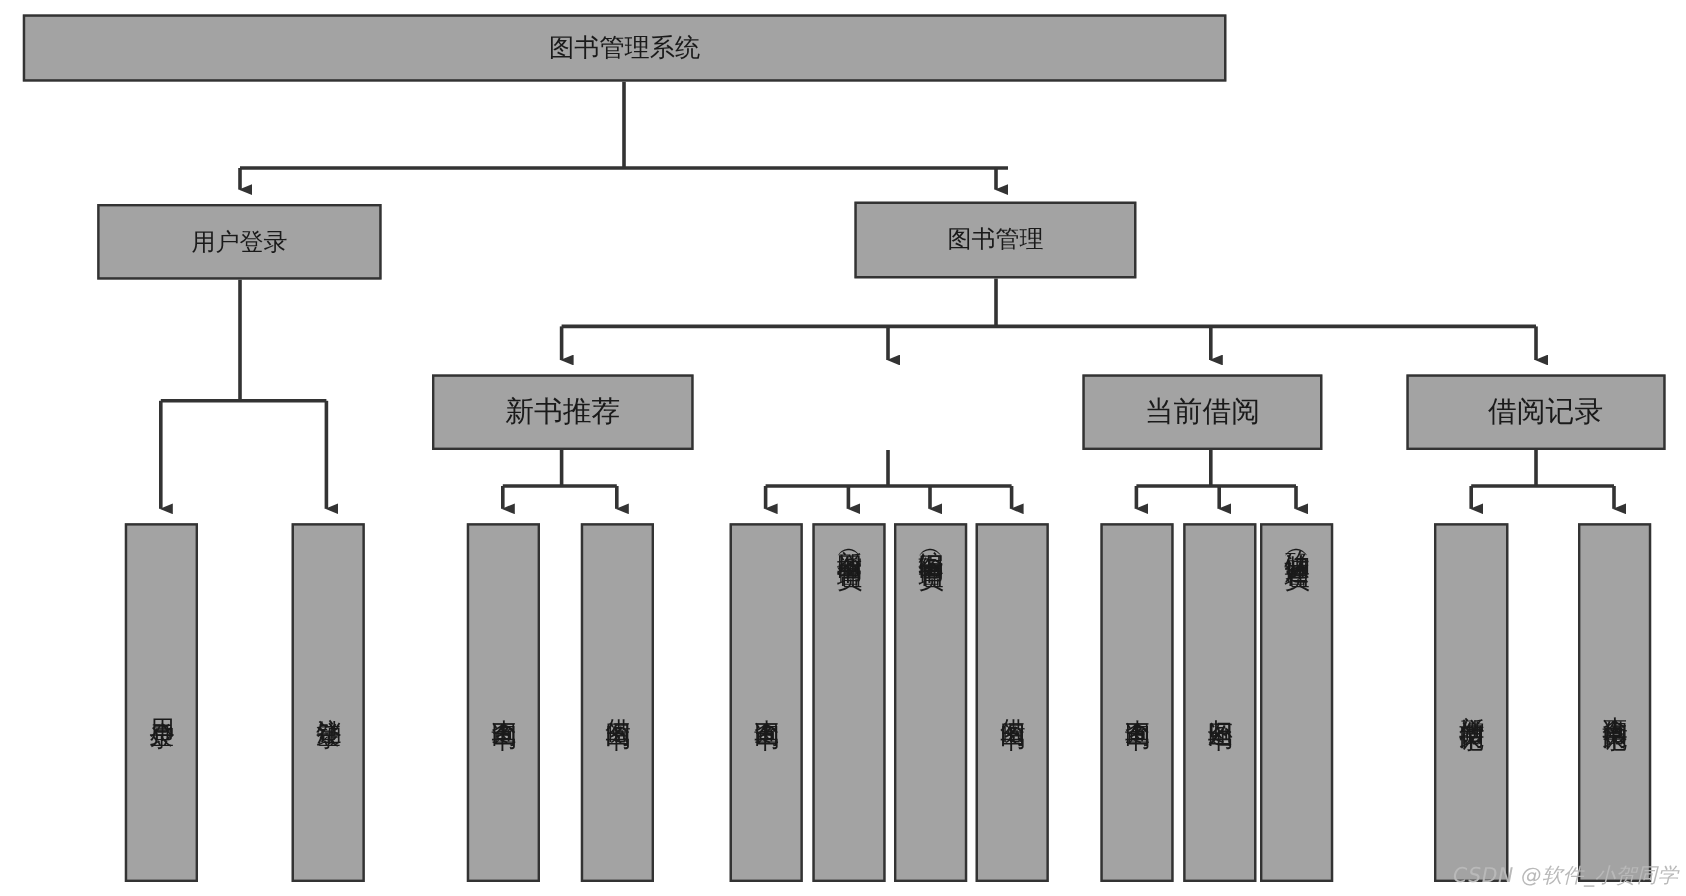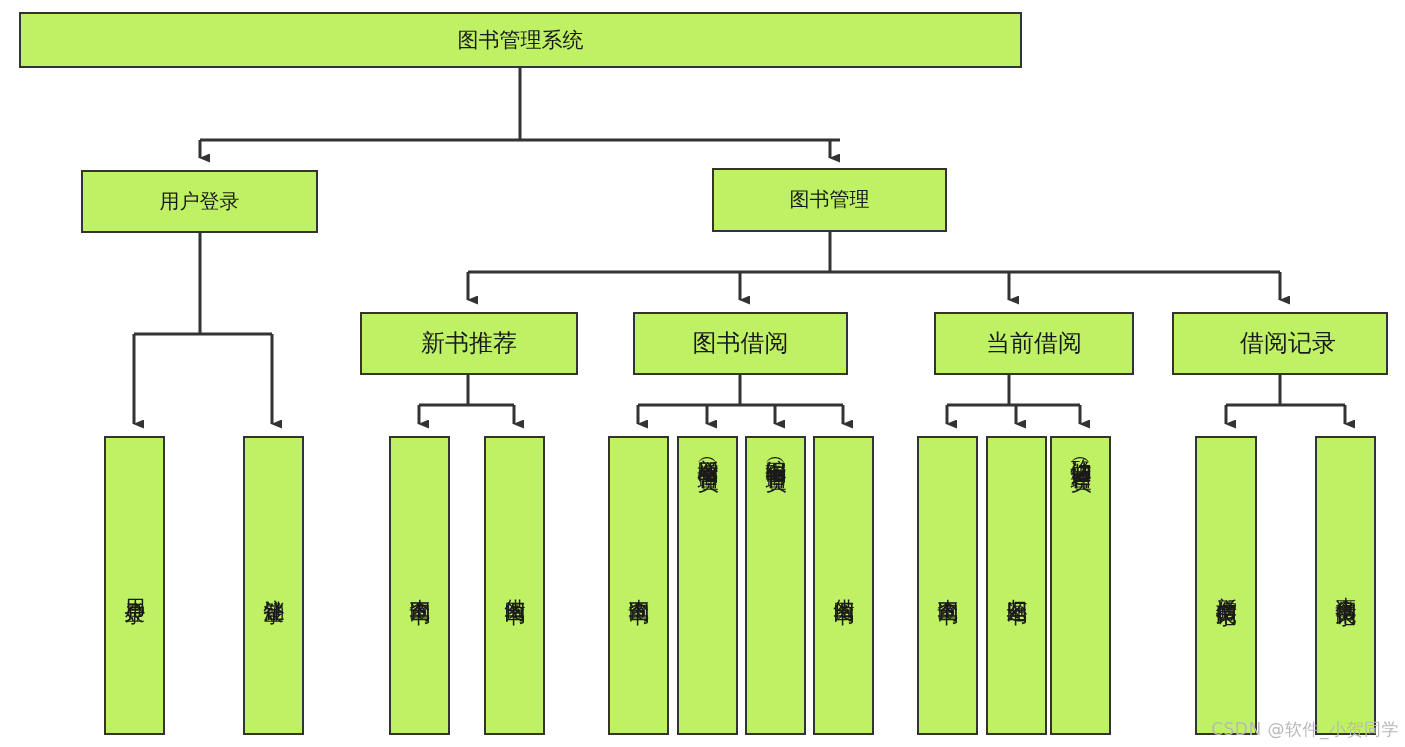--- a/index.html
+++ b/index.html
@@ -20,21 +20,21 @@
   #diagram-svg {
     position: absolute;
     left: 0;
     top: 0;
     width: 1405px;
     height: 747px;
   }
   .node-box {
     position: absolute;
     box-sizing: border-box;
-    background: #bef264;
+    background: #a3a3a3;
     border: 2.5px solid #333333;
     display: flex;
     align-items: center;
     justify-content: center;
   }
   .node-label {
     color: #1a1a1a;
     text-align: center;
     line-height: 1.18;
     white-space: pre;
@@ -61,20 +61,21 @@
   #watermark {
     position: absolute;
     right: 6px;
     bottom: 6px;
     font-size: 17px;
     color: #b9b9b9;
     letter-spacing: 0.5px;
     user-select: none;
     pointer-events: none;
     white-space: nowrap;
+    font-style: italic;
   }
 </style>
 </head>
 <body>
 
 <div id="diagram-root">
 
   <svg id="diagram-svg" viewBox="0 0 1405 747" xmlns="http://www.w3.org/2000/svg">
     <defs>
       <marker id="arrowhead" markerWidth="9" markerHeight="11" refX="4.5" refY="10" orient="auto" markerUnits="userSpaceOnUse">
@@ -133,24 +134,21 @@
   <div class="node-box node-l2" style="left:81px; top:170px; width:237px; height:63px;">
     <span class="node-label">用户登录</span>
   </div>
   <div class="node-box node-l2" style="left:712px; top:168px; width:235px; height:64px;justify-content:center;">
     <span class="node-label">图书管理</span>
   </div>
 
   <div class="node-box node-l3" style="left:360px; top:312px; width:218px; height:63px;">
     <span class="node-label">新书推荐</span>
   </div>
-  <div class="node-box node-l3" style="left:633px; top:312px; width:215px; height:63px;">
-    <span class="node-label">图书借阅</span>
-  </div>
-  <div class="node-box node-l3" style="left:902px; top:312px; width:200px; height:63px;margin-left:32px;">
+  <div class="node-box node-l3" style="left:902px; top:312px; width:200px; height:63px;">
     <span class="node-label">当前借阅</span>
   </div>
   <div class="node-box node-l3" style="left:1172px; top:312px; width:216px; height:63px;padding-left:16px;">
     <span class="node-label">借阅记录</span>
   </div>
 
   <div class="node-box node-leaf leaf-mid" style="left:104px; top:436px; width:61px; height:299px;">
     <span class="node-label">用户登录</span>
   </div>
   <div class="node-box node-leaf leaf-mid" style="left:243px; top:436px; width:61px; height:299px;">

